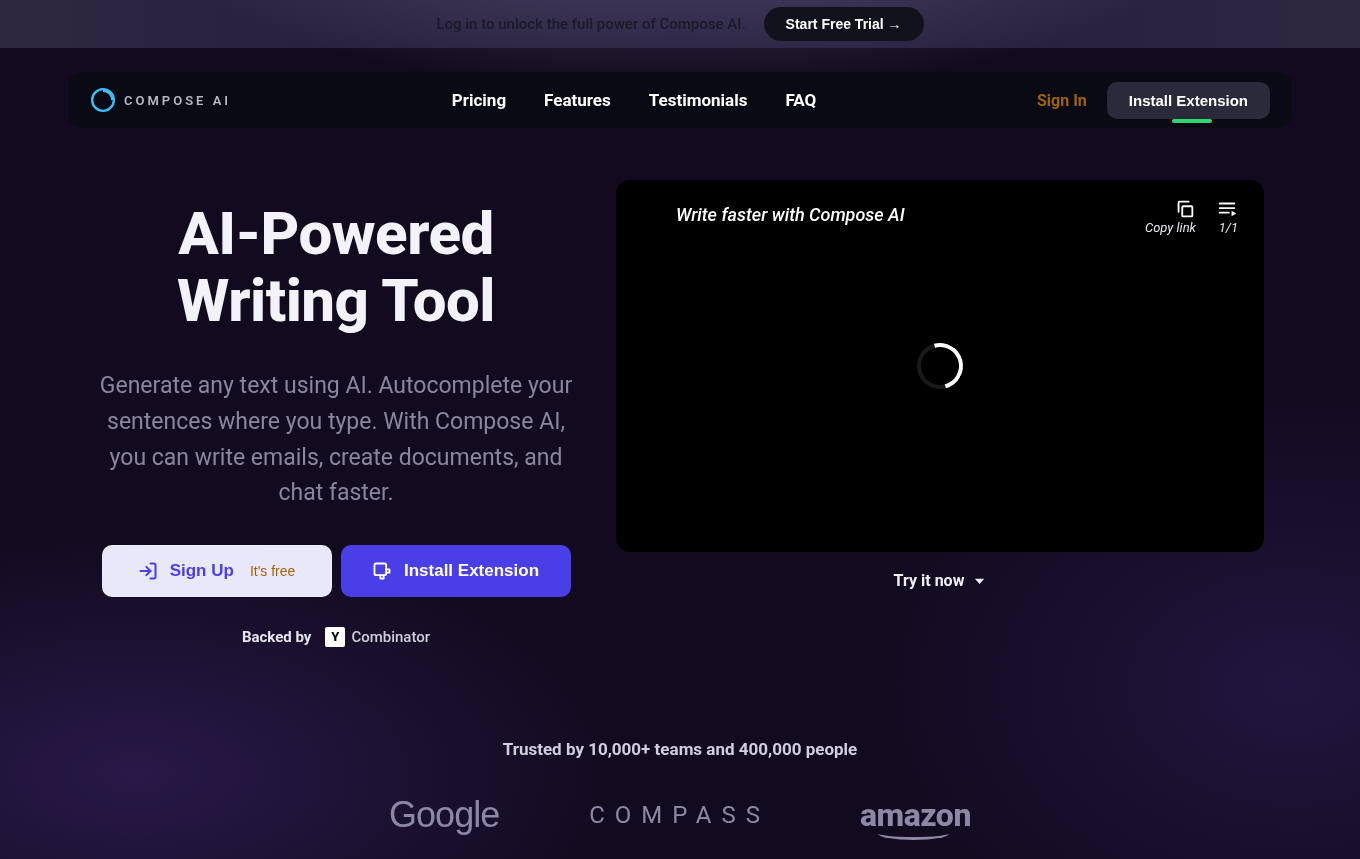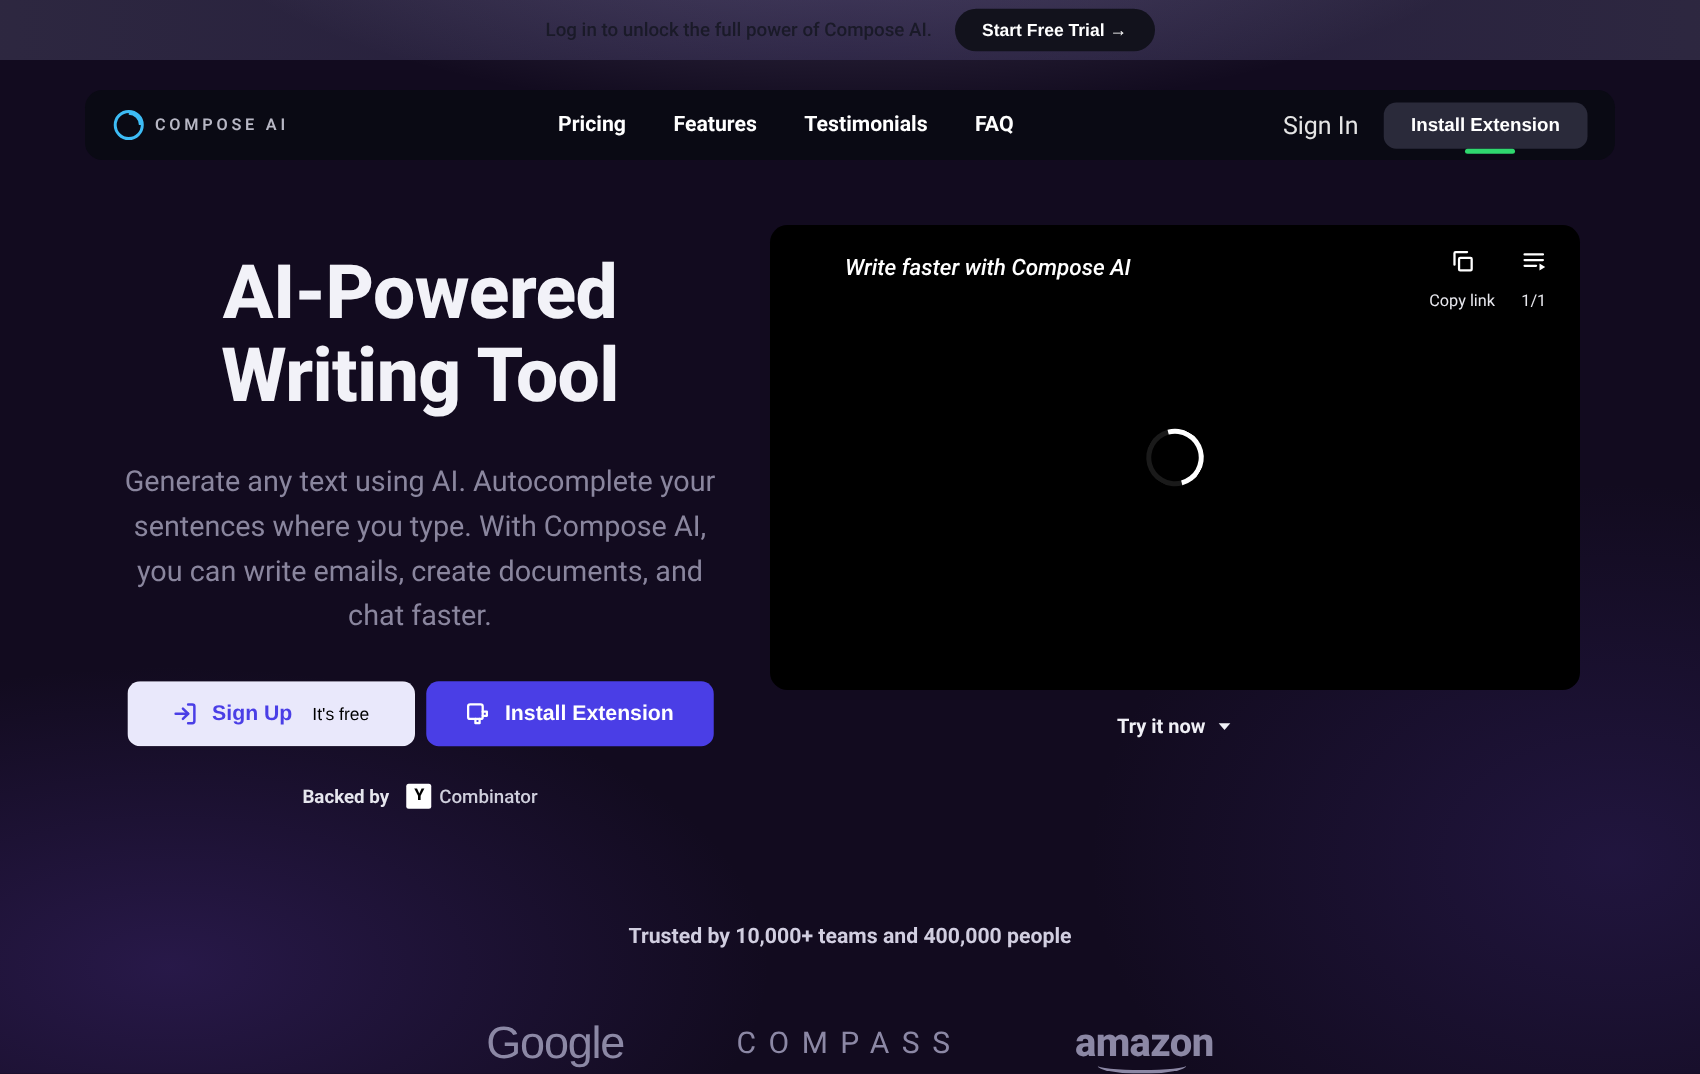--- a/index.html
+++ b/index.html
@@ -57,21 +57,21 @@
     display: flex;
     align-items: center;
     padding: 0 22px;
   }
   .logo { display: flex; align-items: center; gap: 8px; color: #b8b8c5; justify-content: flex-end; }
   .logo-mark { width: 26px; height: 26px; }
   .logo-text { font-size: 13px; letter-spacing: 3px; font-weight: 600; }
   .nav-links { display: flex; gap: 38px; margin: 0 auto; }
   .nav-link { color: #fff; font-weight: 700; font-size: 17px; cursor: pointer; }
   .nav-actions { display: flex; align-items: center; gap: 20px; }
-  .signin { color: #e5e5e5; font-weight: 400; font-size: 20px; cursor: pointer; }
+  .signin { color: #a16207; font-weight: 700; font-size: 16px; cursor: pointer; }
   .install-nav {
     background: #2a2a3a;
     color: #fff;
     border: none;
     border-radius: 10px;
     padding: 10px 22px;
     font-weight: 700;
     font-size: 15px;
     cursor: pointer;
     position: relative;
@@ -127,21 +127,21 @@
     cursor: pointer;
     border: none;
     padding: 0 26px;
   }
   .btn-signup {
     background: #e9e8fb;
     color: #4a3ee6;
     border: 1px solid rgba(255,255,255,0.15);
     min-width: 230px;
   }
-  .btn-signup .free { font-weight: 500; font-size: 14px; color: #000000; margin-left: 4px;}
+  .btn-signup .free { font-weight: 500; font-size: 14px; color: #a16207; margin-left: 4px;}
   .btn-install-hero {
     background: #4a3ee6;
     color: #fff;
     min-width: 230px;
   }
   .backed {
     margin-top: 30px;
     display: flex;
     align-items: center;
     justify-content: center;
@@ -170,21 +170,21 @@
   .video-header {
     position: absolute;
     top: 0; left: 0; right: 0;
     display: flex;
     align-items: flex-start;
     padding: 18px 26px;
     gap: 20px;
   }
   .video-title { font-size: 18px; font-weight: 500; color: #fff; flex: 0 0 auto; padding-left: 34px; padding-top: 6px; font-style: italic;}
   .video-spacer { flex: 1; }
-  .video-ctrl { display: flex; flex-direction: column; align-items: center; gap: 14px; cursor: pointer; }
+  .video-ctrl { display: flex; flex-direction: column; align-items: flex-end; gap: 0; cursor: pointer; font-style: italic; }
   .video-ctrl-label { font-size: 13px; color: #e8e8ee; }
   .spinner {
     position: absolute;
     top: 50%; left: 50%;
     width: 46px; height: 46px;
     margin: -23px 0 0 -23px;
     border: 4px solid rgba(255,255,255,0.1);
     border-top-color: #fff;
     border-right-color: #fff;
     border-radius: 50%;
@@ -205,21 +205,21 @@
   }
   .video-wrap { position: relative; flex: 1; }
 
   
   .trusted {
     margin-top: 92px;
     text-align: center;
   }
   .trusted-text { font-weight: 700; font-size: 17px; color: #d1cee0; }
   .logos {
-    margin-top: 54px;
+    margin-top: 35px;
     display: flex;
     justify-content: center;
     gap: 90px;
     align-items: center;
   }
   .brand { color: #8c88a5; font-weight: 500; }
   .brand-google { font-size: 36px; font-family: "Product Sans", Arial, sans-serif; letter-spacing: -1px; }
   .brand-compass { font-size: 24px; letter-spacing: 10px; font-weight: 400; }
   .brand-amazon { position: relative; font-size: 32px; font-weight: 800; letter-spacing: -0.5px; }
   .brand-amazon::after {

